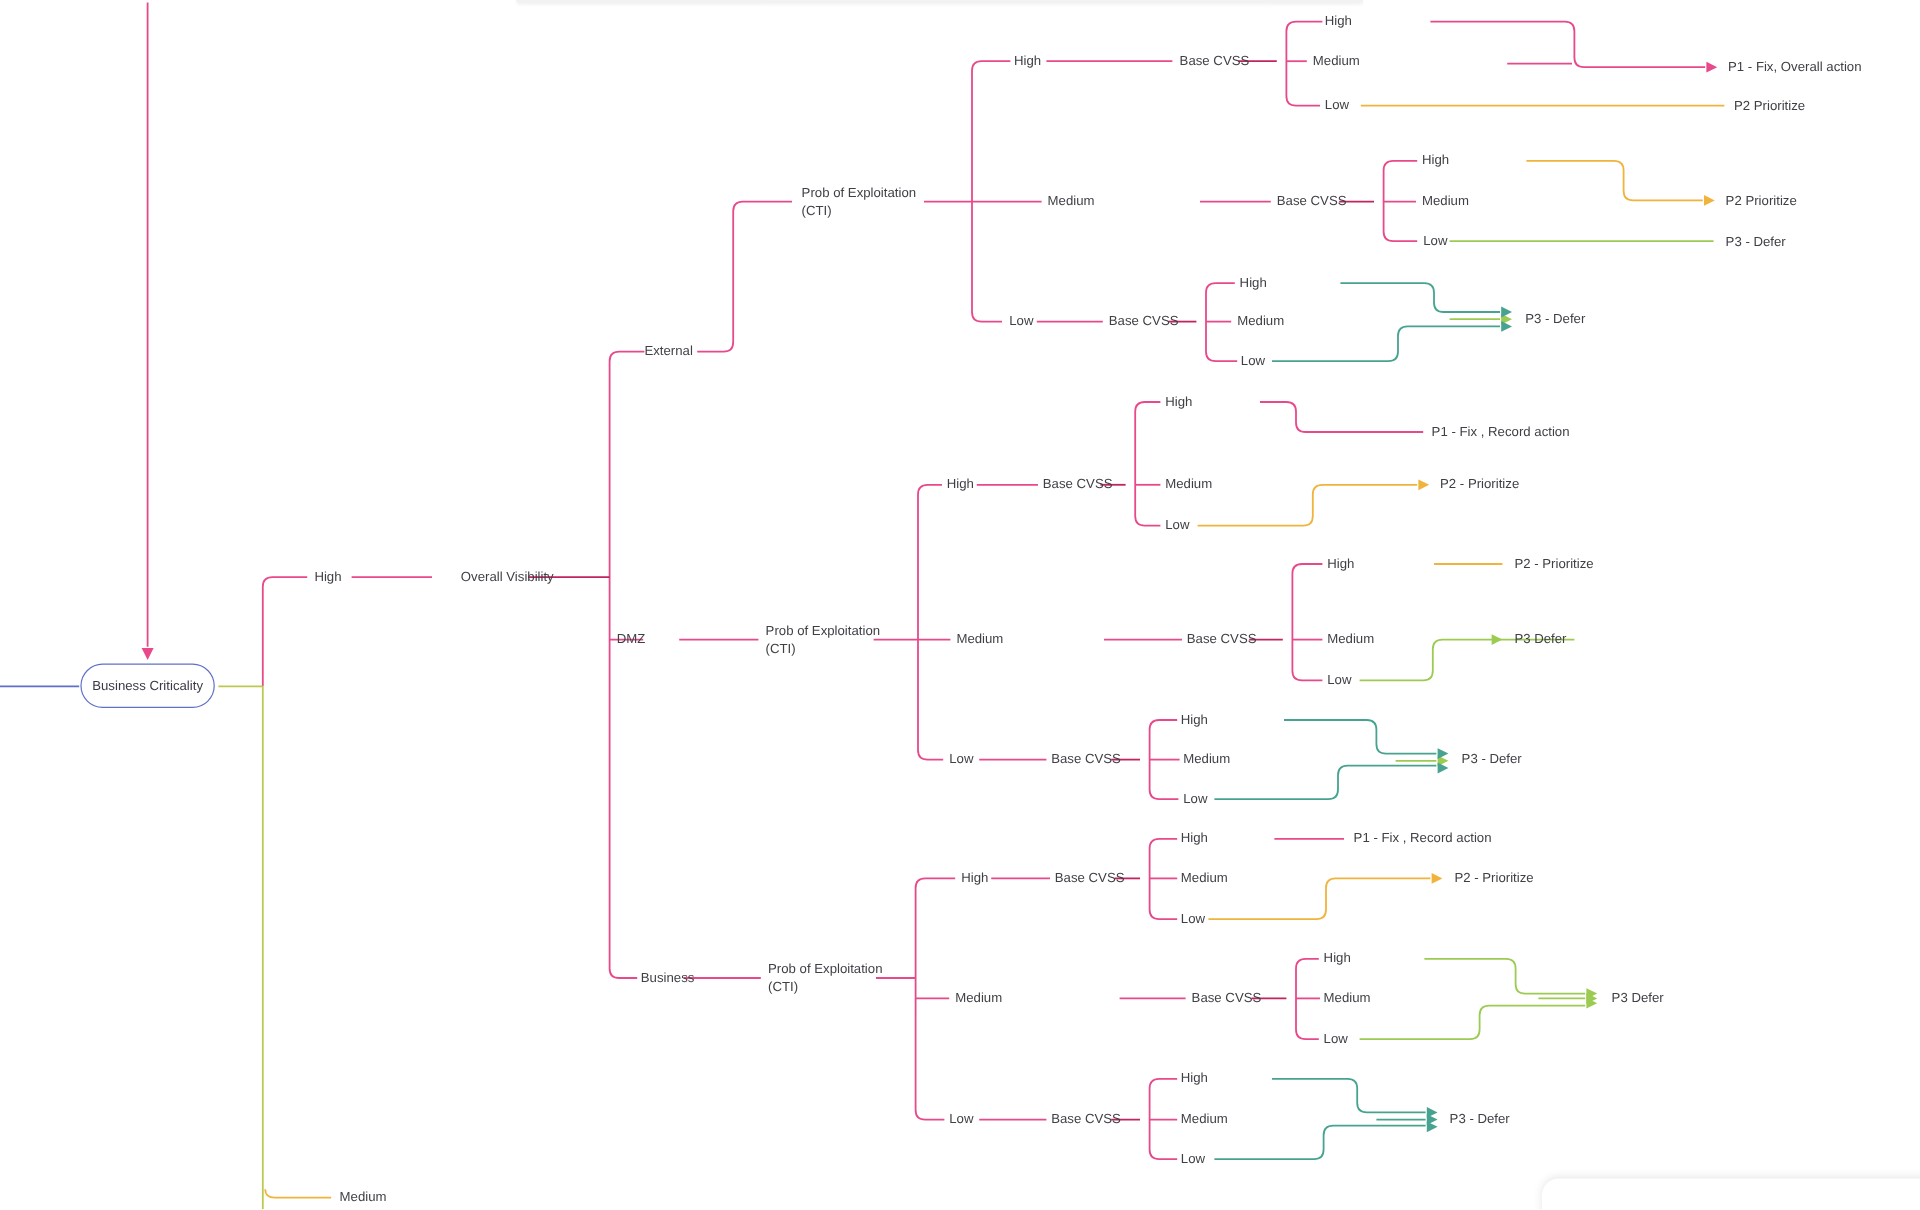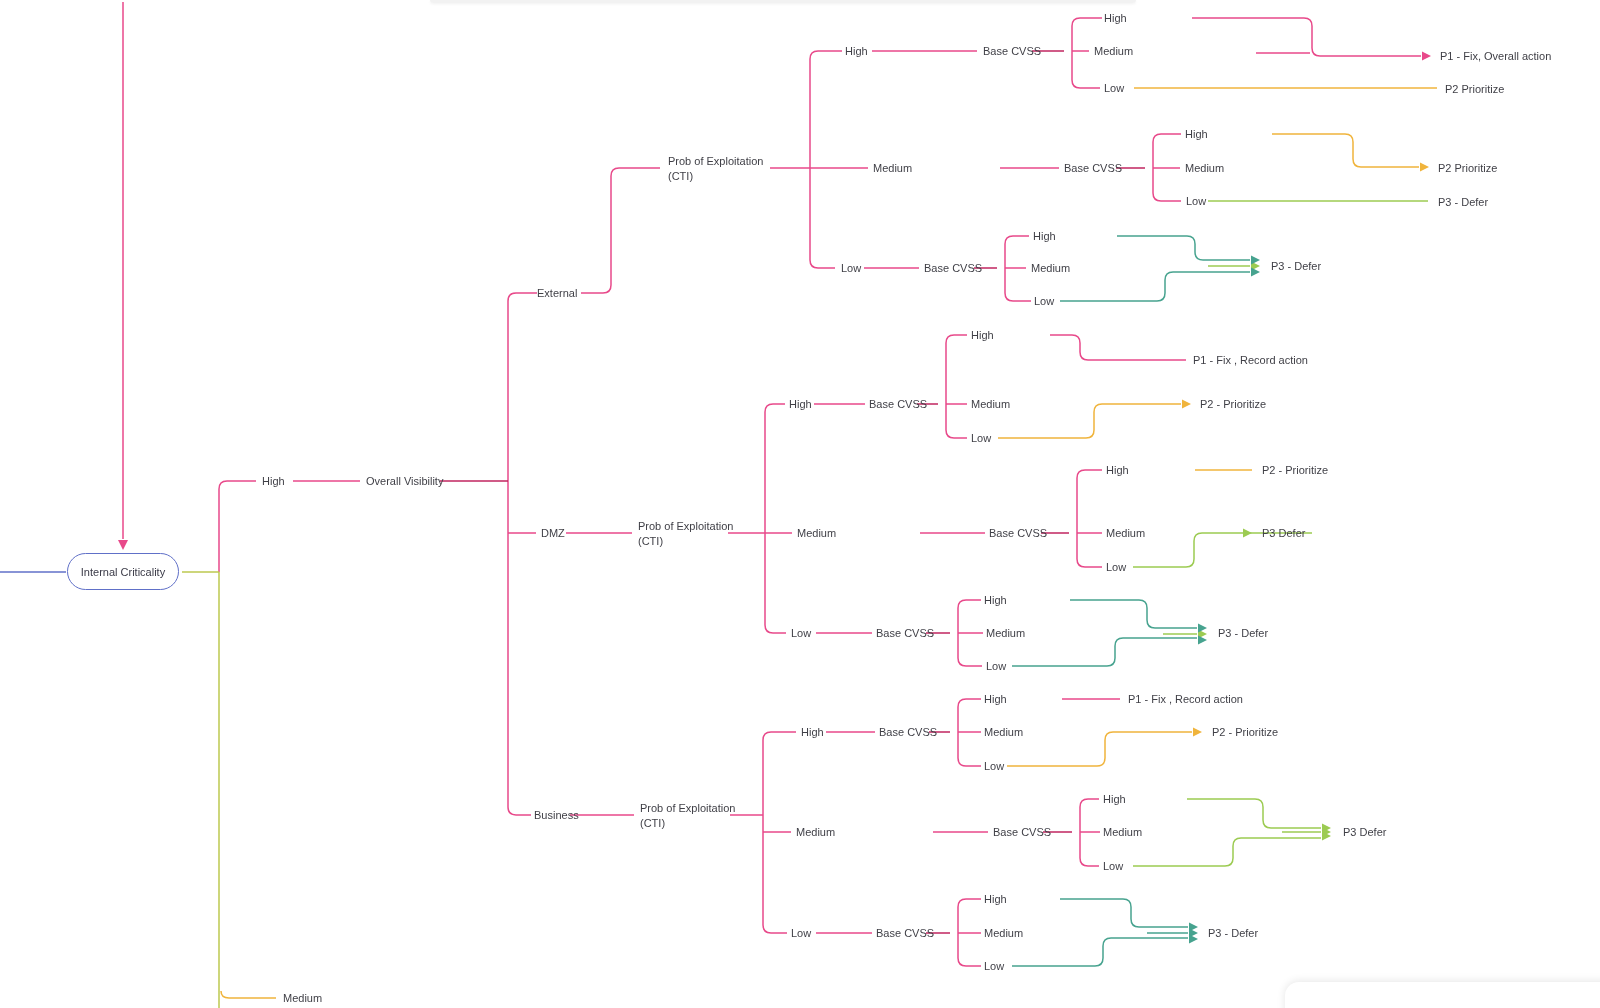--- a/index.html
+++ b/index.html
@@ -162,24 +162,24 @@
       <path d="M1260,260 l-9,-4.5 v9 z"></path>
       <path d="M1260,272 l-9,-4.5 v9 z"></path>
       <path d="M1207,628 l-9,-4.5 v9 z"></path>
       <path d="M1207,640 l-9,-4.5 v9 z"></path>
       <path d="M1198,927 l-9,-4.5 v9 z"></path>
       <path d="M1198,933 l-9,-4.5 v9 z"></path>
       <path d="M1198,939 l-9,-4.5 v9 z"></path>
     </g>
   </svg>
 
-  <div class="node-pill">Internal Criticality</div>
+  <div class="node-pill">Business Criticality</div>
 
   <div class="lbl" style="left:262px;top:481px">High</div>
-  <div class="lbl" style="left:366px;top:481px">Overall Visibility</div>
+  <div class="lbl" style="left:384px;top:481px">Overall Visibility</div>
   <div class="lbl" style="left:283px;top:998px">Medium</div>
 
   <div class="lbl" style="left:537px;top:293px">External</div>
   <div class="lbl" style="left:668px;top:161px">Prob of Exploitation</div>
   <div class="lbl" style="left:668px;top:176px">(CTI)</div>
 
   <div class="lbl" style="left:845px;top:51px">High</div>
   <div class="lbl" style="left:983px;top:51px">Base CVSS</div>
   <div class="lbl" style="left:1104px;top:18px">High</div>
   <div class="lbl" style="left:1094px;top:51px">Medium</div>
@@ -195,21 +195,21 @@
   <div class="lbl" style="left:1438px;top:168px">P2 Prioritize</div>
   <div class="lbl" style="left:1438px;top:202px">P3 - Defer</div>
 
   <div class="lbl" style="left:841px;top:268px">Low</div>
   <div class="lbl" style="left:924px;top:268px">Base CVSS</div>
   <div class="lbl" style="left:1033px;top:236px">High</div>
   <div class="lbl" style="left:1031px;top:268px">Medium</div>
   <div class="lbl" style="left:1034px;top:301px">Low</div>
   <div class="lbl" style="left:1271px;top:266px">P3 - Defer</div>
 
-  <div class="lbl" style="left:541px;top:533px">DMZ</div>
+  <div class="lbl" style="left:514px;top:533px">DMZ</div>
   <div class="lbl" style="left:638px;top:526px">Prob of Exploitation</div>
   <div class="lbl" style="left:638px;top:541px">(CTI)</div>
 
   <div class="lbl" style="left:789px;top:404px">High</div>
   <div class="lbl" style="left:869px;top:404px">Base CVSS</div>
   <div class="lbl" style="left:971px;top:335px">High</div>
   <div class="lbl" style="left:971px;top:404px">Medium</div>
   <div class="lbl" style="left:971px;top:438px">Low</div>
   <div class="lbl" style="left:1193px;top:360px">P1 - Fix , Record action</div>
   <div class="lbl" style="left:1200px;top:404px">P2 - Prioritize</div>

